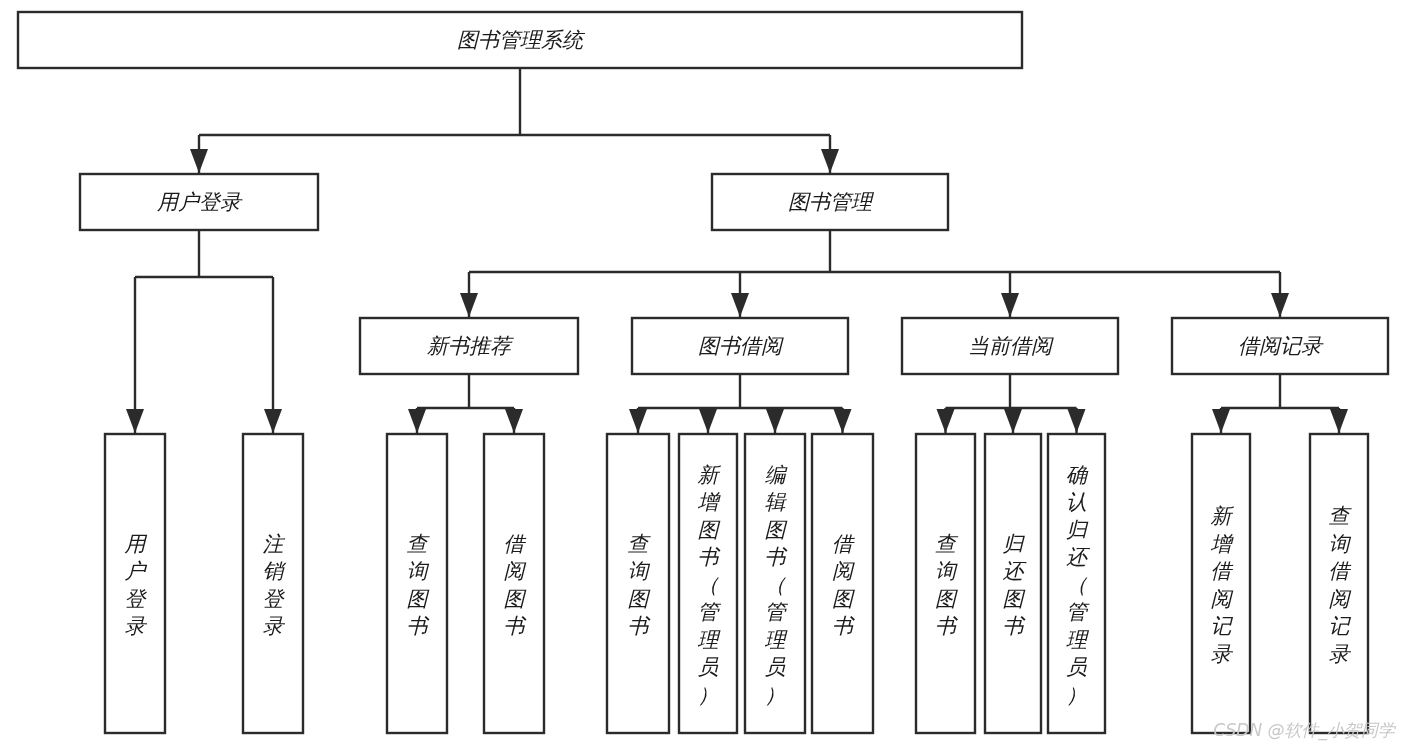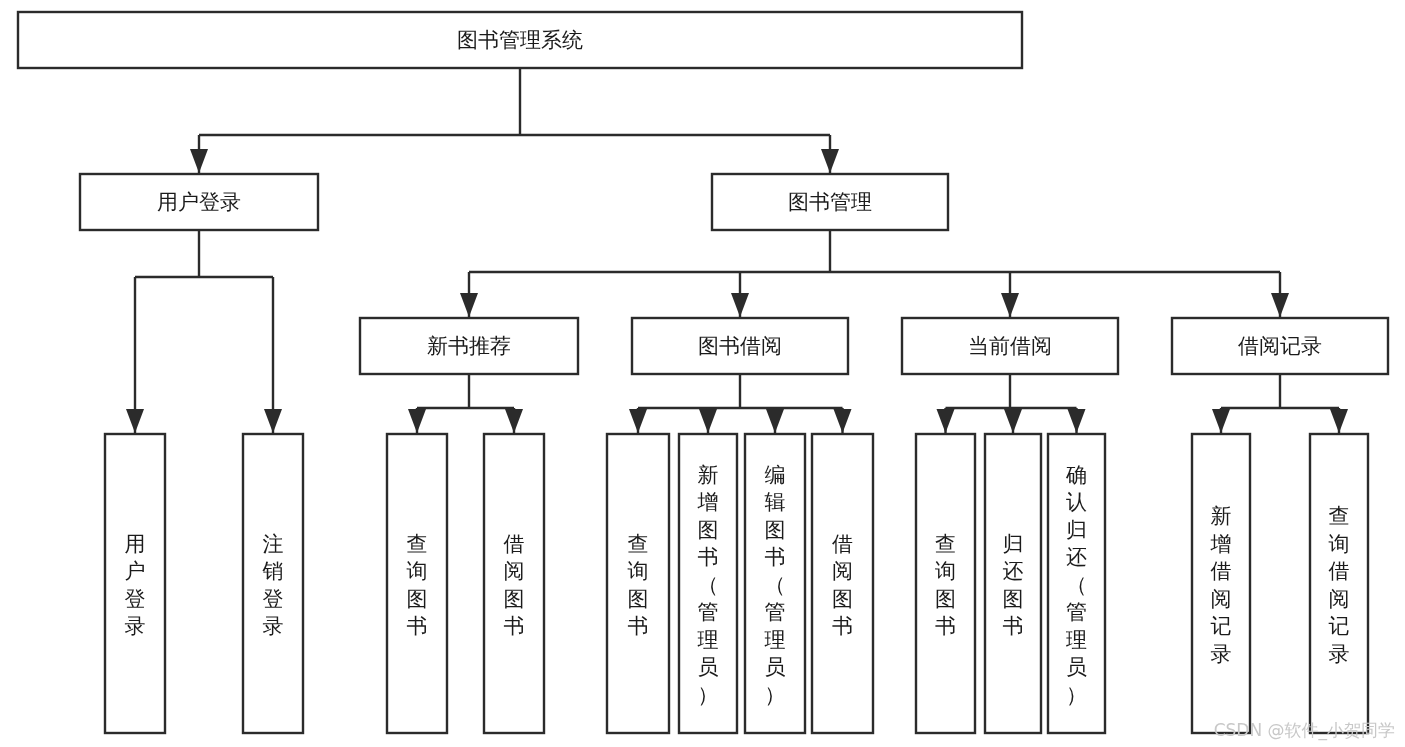--- a/index.html
+++ b/index.html
@@ -13,20 +13,21 @@
     position: relative;
     overflow: hidden;
     font-family: "DejaVu Sans", "Liberation Sans", sans-serif;
   }
   #diagram-root {
     position: absolute;
     left: 0;
     top: 0;
     width: 1405px;
     height: 747px;
+    font-style: italic;
   }
   .node-rect {
     fill: #ffffff;
     stroke: #2b2b2b;
     stroke-width: 2.4;
   }
   .node-label {
     fill: #1b1b1b;
     font-family: "DejaVu Sans", "Liberation Sans", sans-serif;
     font-size: 21px;

